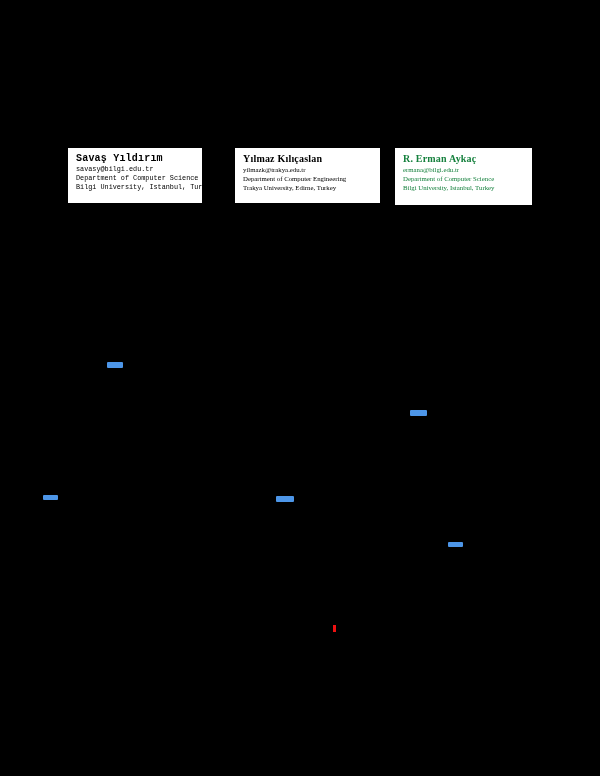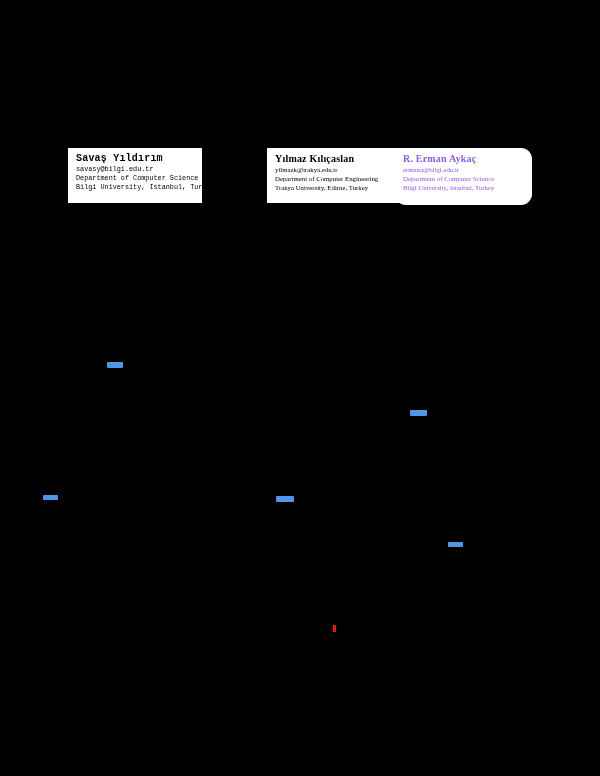--- a/index.html
+++ b/index.html
@@ -54,28 +54,28 @@
 
 <div class="page-canvas">
 
   <div class="author-card card-1" style="background: rgb(255, 255, 255); color: rgb(0, 0, 0); font-family: Liberation Mono, monospace;">
     <div class="author-name">Savaş Yıldırım</div>
     <div class="author-line">savasy@bilgi.edu.tr</div>
     <div class="author-line">Department of Computer Science</div>
     <div class="author-line">Bilgi University, Istanbul, Turkey</div>
   </div>
 
-  <div class="author-card card-2" style="background: rgb(255, 255, 255); color: rgb(0, 0, 0); margin-left: 32px;">
+  <div class="author-card card-2" style="background: rgb(255, 255, 255); color: rgb(0, 0, 0);">
     <div class="author-name">Yılmaz Kılıçaslan</div>
     <div class="author-line">yilmazk@trakya.edu.tr</div>
     <div class="author-line">Department of Computer Engineering</div>
     <div class="author-line">Trakya University, Edirne, Turkey</div>
   </div>
 
-  <div class="author-card card-3" style="background: rgb(255, 255, 255); color: #8b5cf6; border-radius: 11px;">
+  <div class="author-card card-3" style="background: rgb(255, 255, 255); color: #15803d;">
     <div class="author-name">R. Erman Aykaç</div>
     <div class="author-line">ermana@bilgi.edu.tr</div>
     <div class="author-line">Department of Computer Science</div>
     <div class="author-line">Bilgi University, Istanbul, Turkey</div>
   </div>
 
   <div id="fragments-layer">
       <div class="link-fragment" style="left: 107px; top: 362px; width: 16px; height: 6px; background: rgb(77, 150, 232);"></div>
       <div class="link-fragment" style="left: 410px; top: 410px; width: 17px; height: 6px; background: rgb(77, 150, 232);"></div>
       <div class="link-fragment" style="left: 43px; top: 495px; width: 15px; height: 5px; background: rgb(77, 150, 232);"></div>

